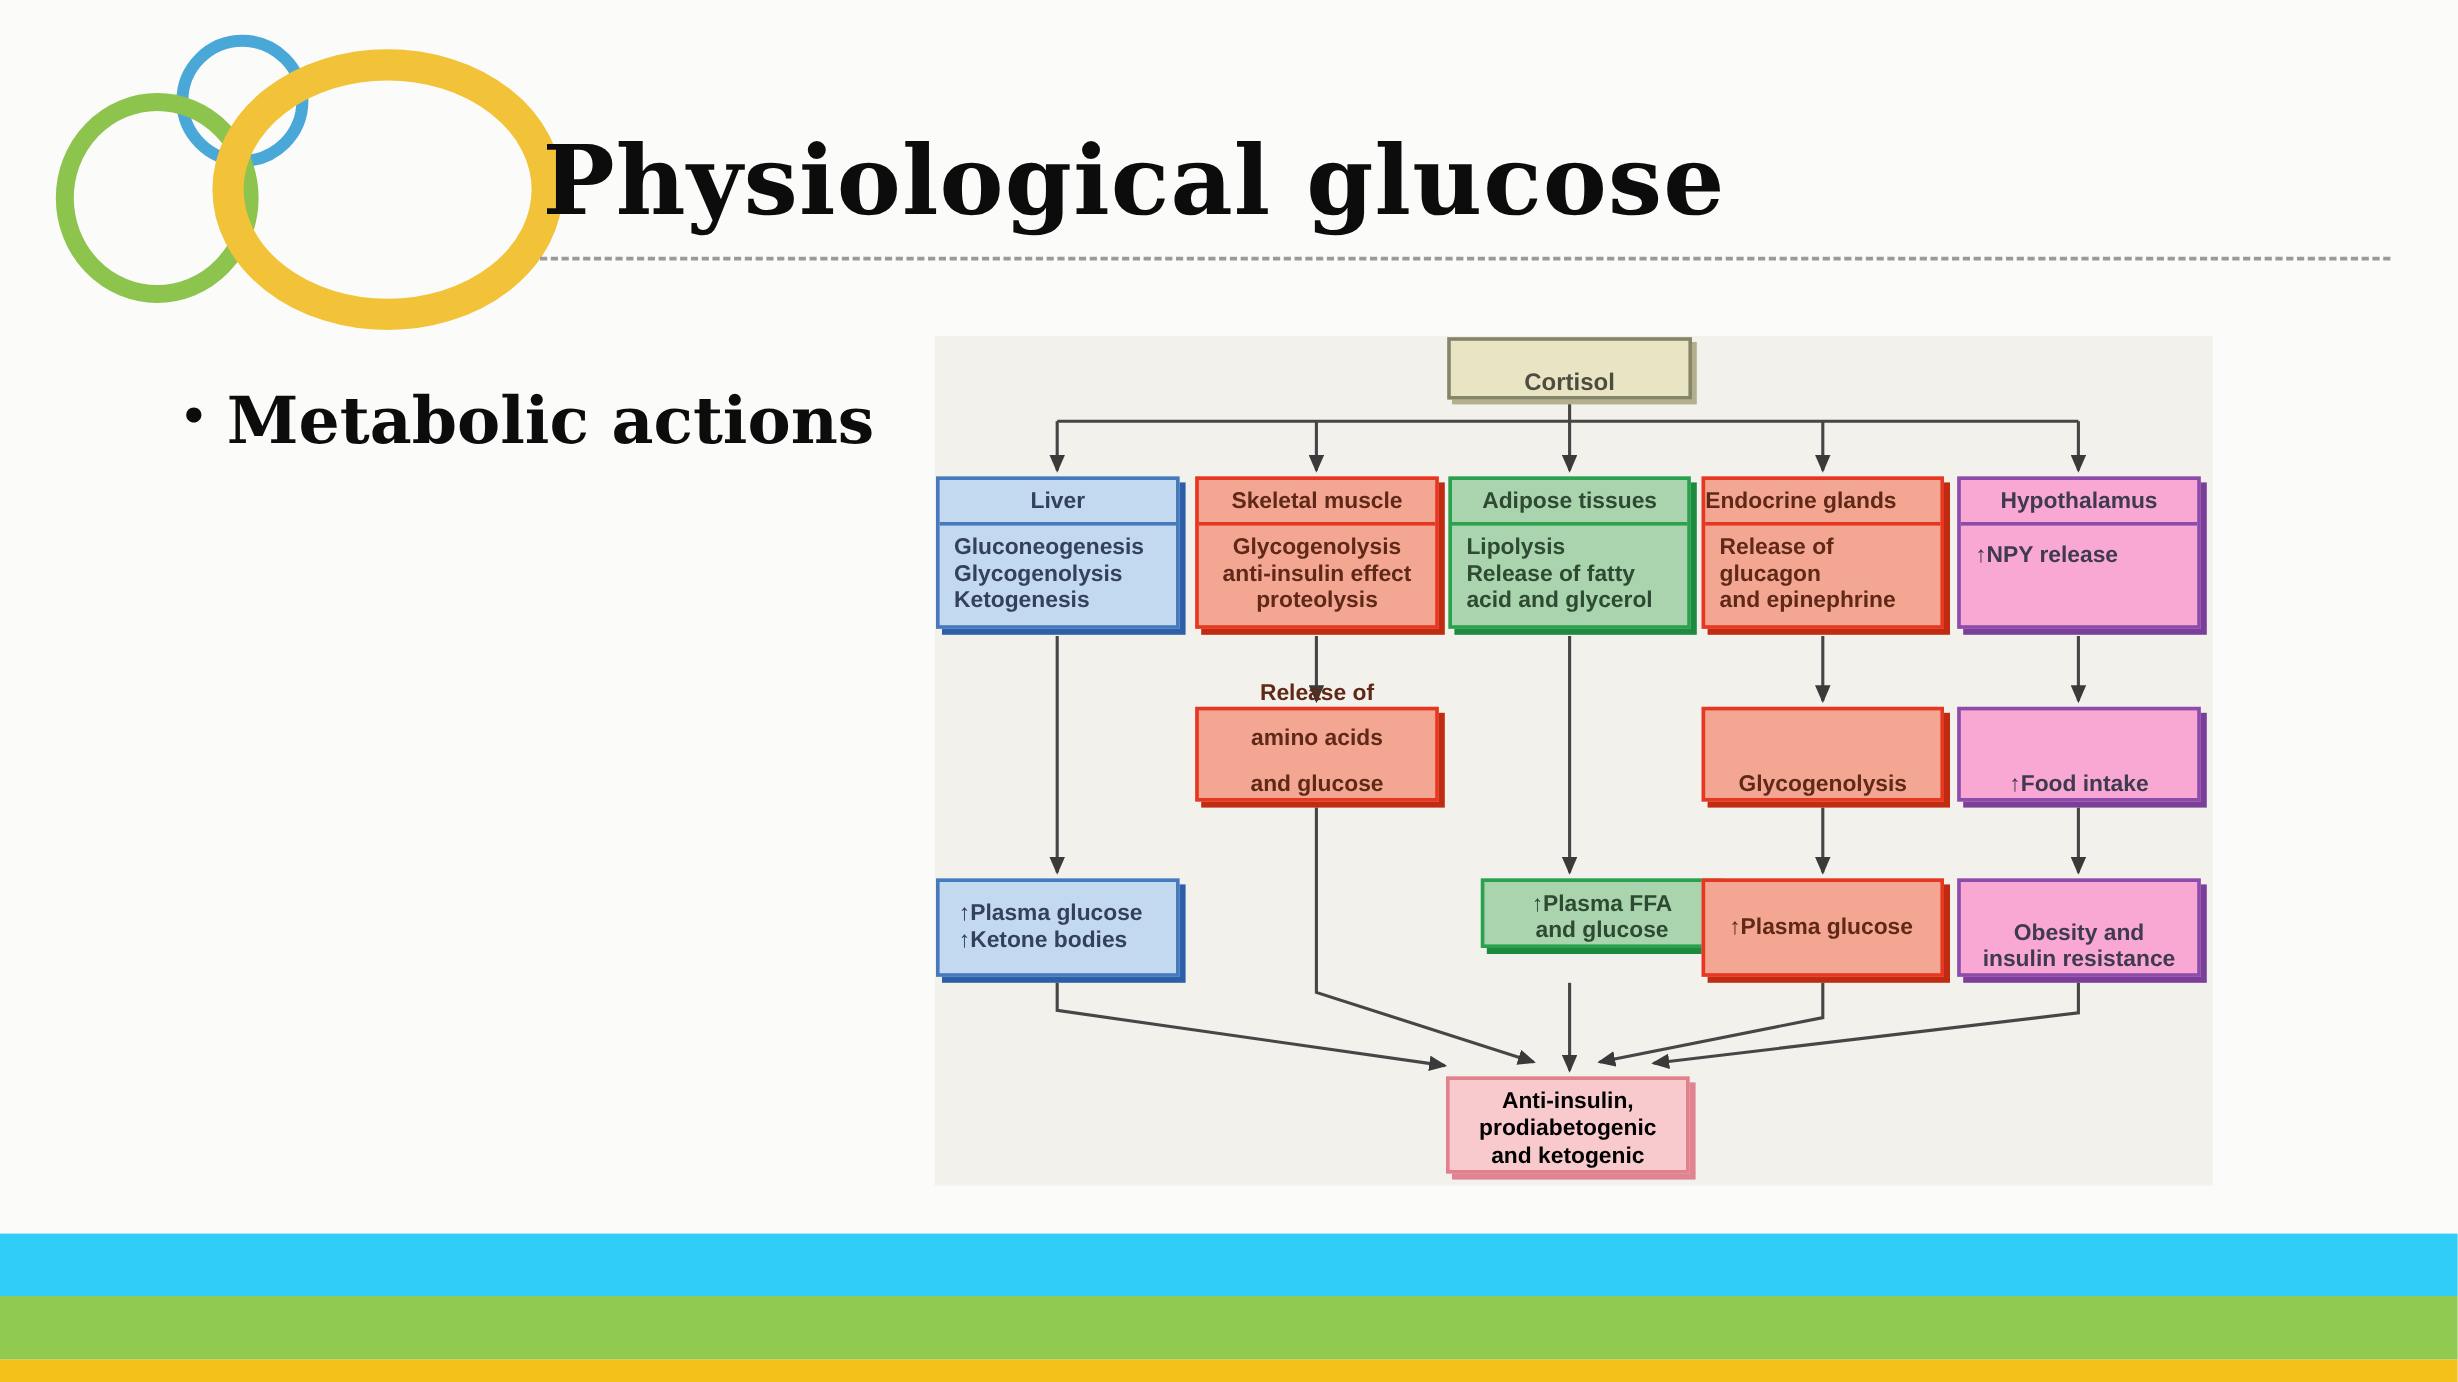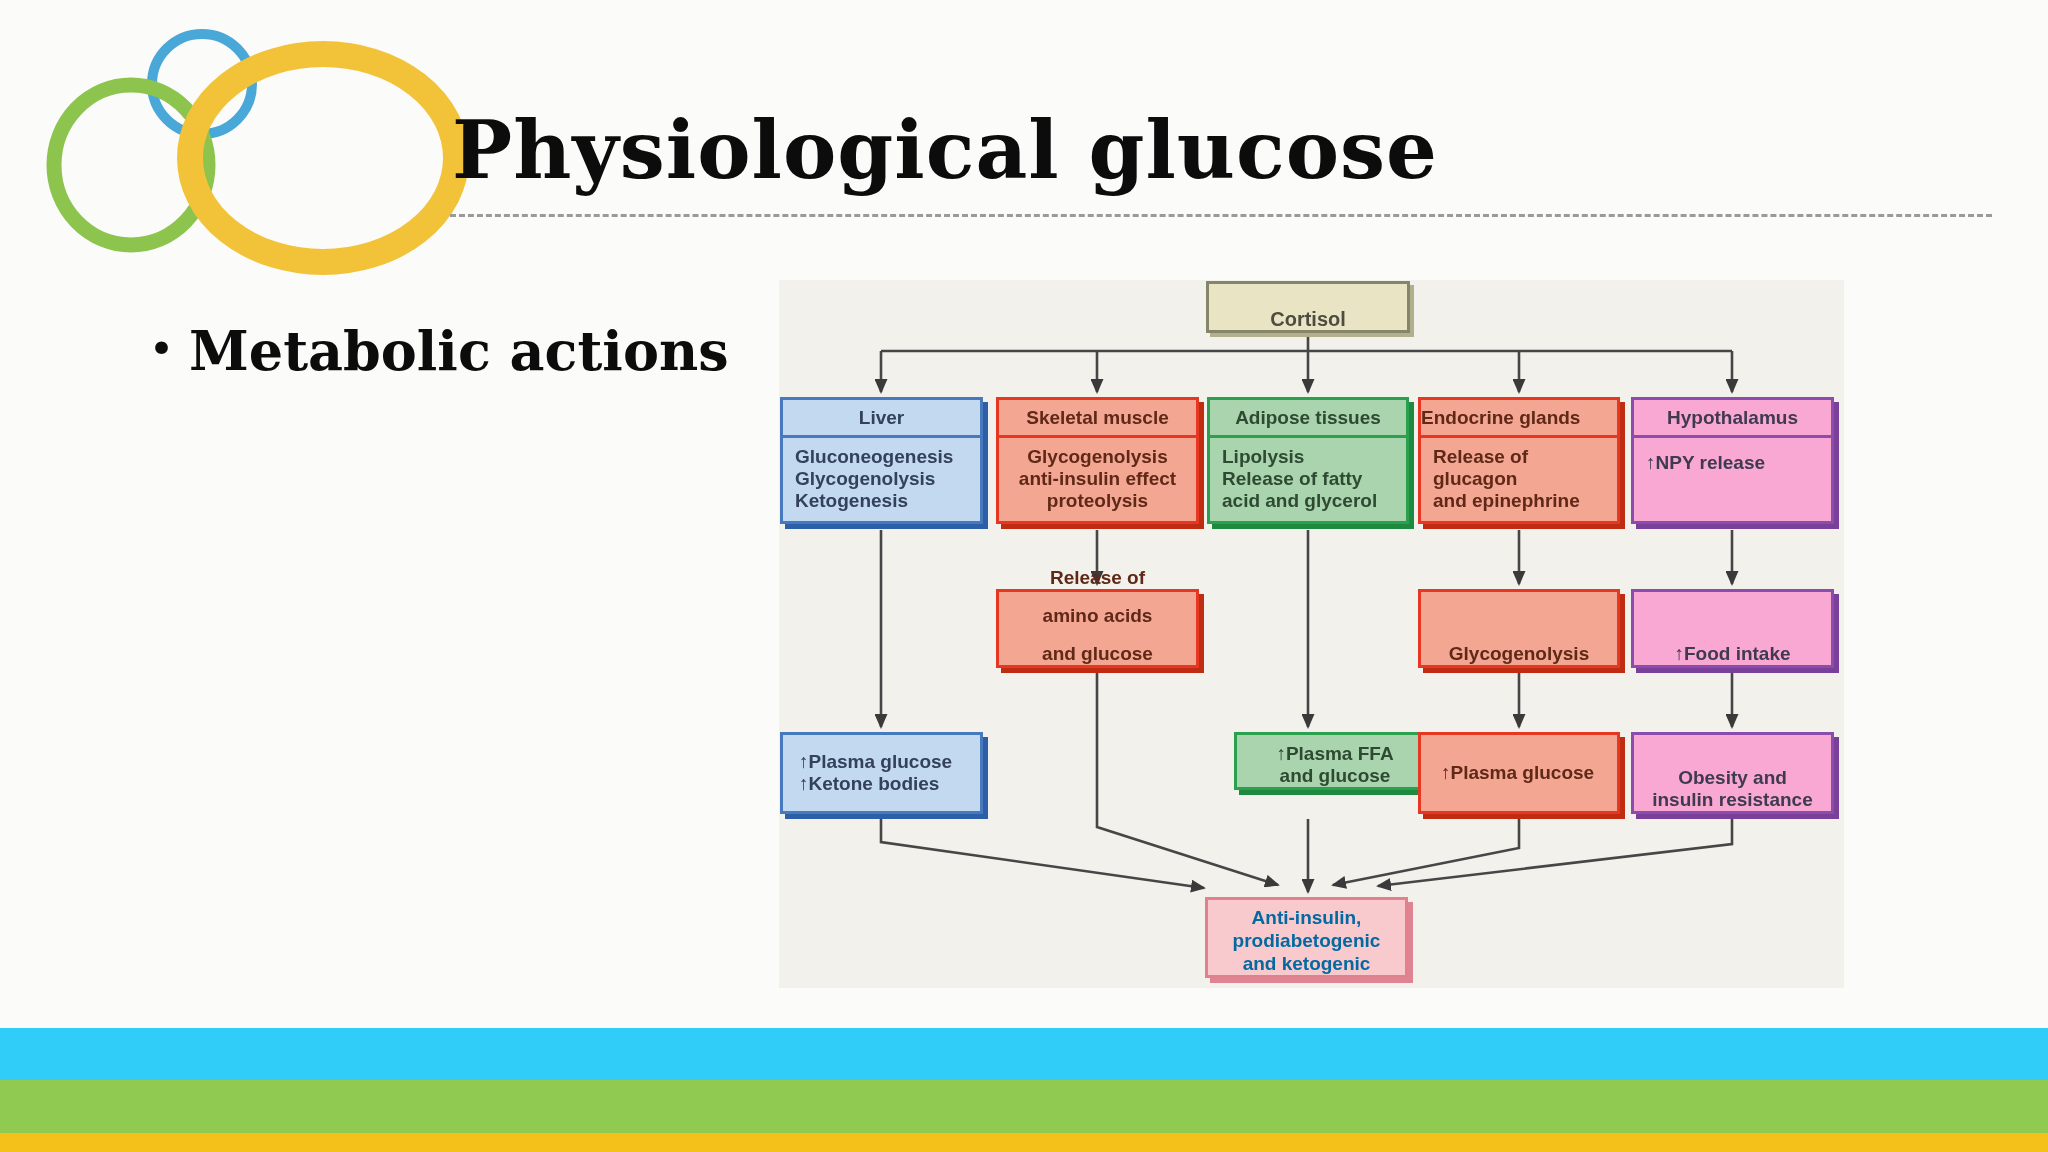--- a/index.html
+++ b/index.html
@@ -31,21 +31,21 @@
   .connectors { position:absolute; left:0; top:0; width:2048px; height:1152px;
                 pointer-events:none; }
   
   .box { position:absolute; border:3px solid; font-size:19px; font-weight:700;
          line-height:22px; }
   .c-khaki  { background:#e9e5c4; border-color:#85856a; box-shadow:4px 4px 0 #b3af8d; color:#4c4c40; }
   .c-blue   { background:#c3d9f0; border-color:#4779bd; box-shadow:5px 5px 0 #2d5fa8; color:#33415c; }
   .c-salmon { background:#f3a692; border-color:#e53722; box-shadow:5px 5px 0 #bf2c12; color:#5f2817; }
   .c-green  { background:#a9d4ad; border-color:#2ba150; box-shadow:5px 5px 0 #1e8a40; color:#2e4a33; }
   .c-lav    { background:#f9a8d4; border-color:#8c4cab; box-shadow:5px 5px 0 #7a3f99; color:#3f3a50; }
-  .c-pink   { background:#f8c9cd; border-color:#e2808c; box-shadow:5px 5px 0 #de8492; color:#0369a1; }
+  .c-pink   { background:#f8c9cd; border-color:#e2808c; box-shadow:5px 5px 0 #de8492; color:#000000; }
   .org-box .hdr { height:38px; display:flex; align-items:center; justify-content:center;
                   border-bottom:3px solid; border-bottom-color:inherit; }
   .org-box.hdr-left .hdr { justify-content:flex-start; }
   .org-box .bd { padding:8px 0 0 12px; }
   .org-box.bd-center .bd { padding-left:0; text-align:center; }
   .center-box { display:flex; flex-direction:column; align-items:center; justify-content:flex-end;
                 text-align:center; }
   .left-box { display:flex; flex-direction:column; justify-content:center; padding-left:16px; }
   
   .bar { position:absolute; left:0; width:2048px; }

